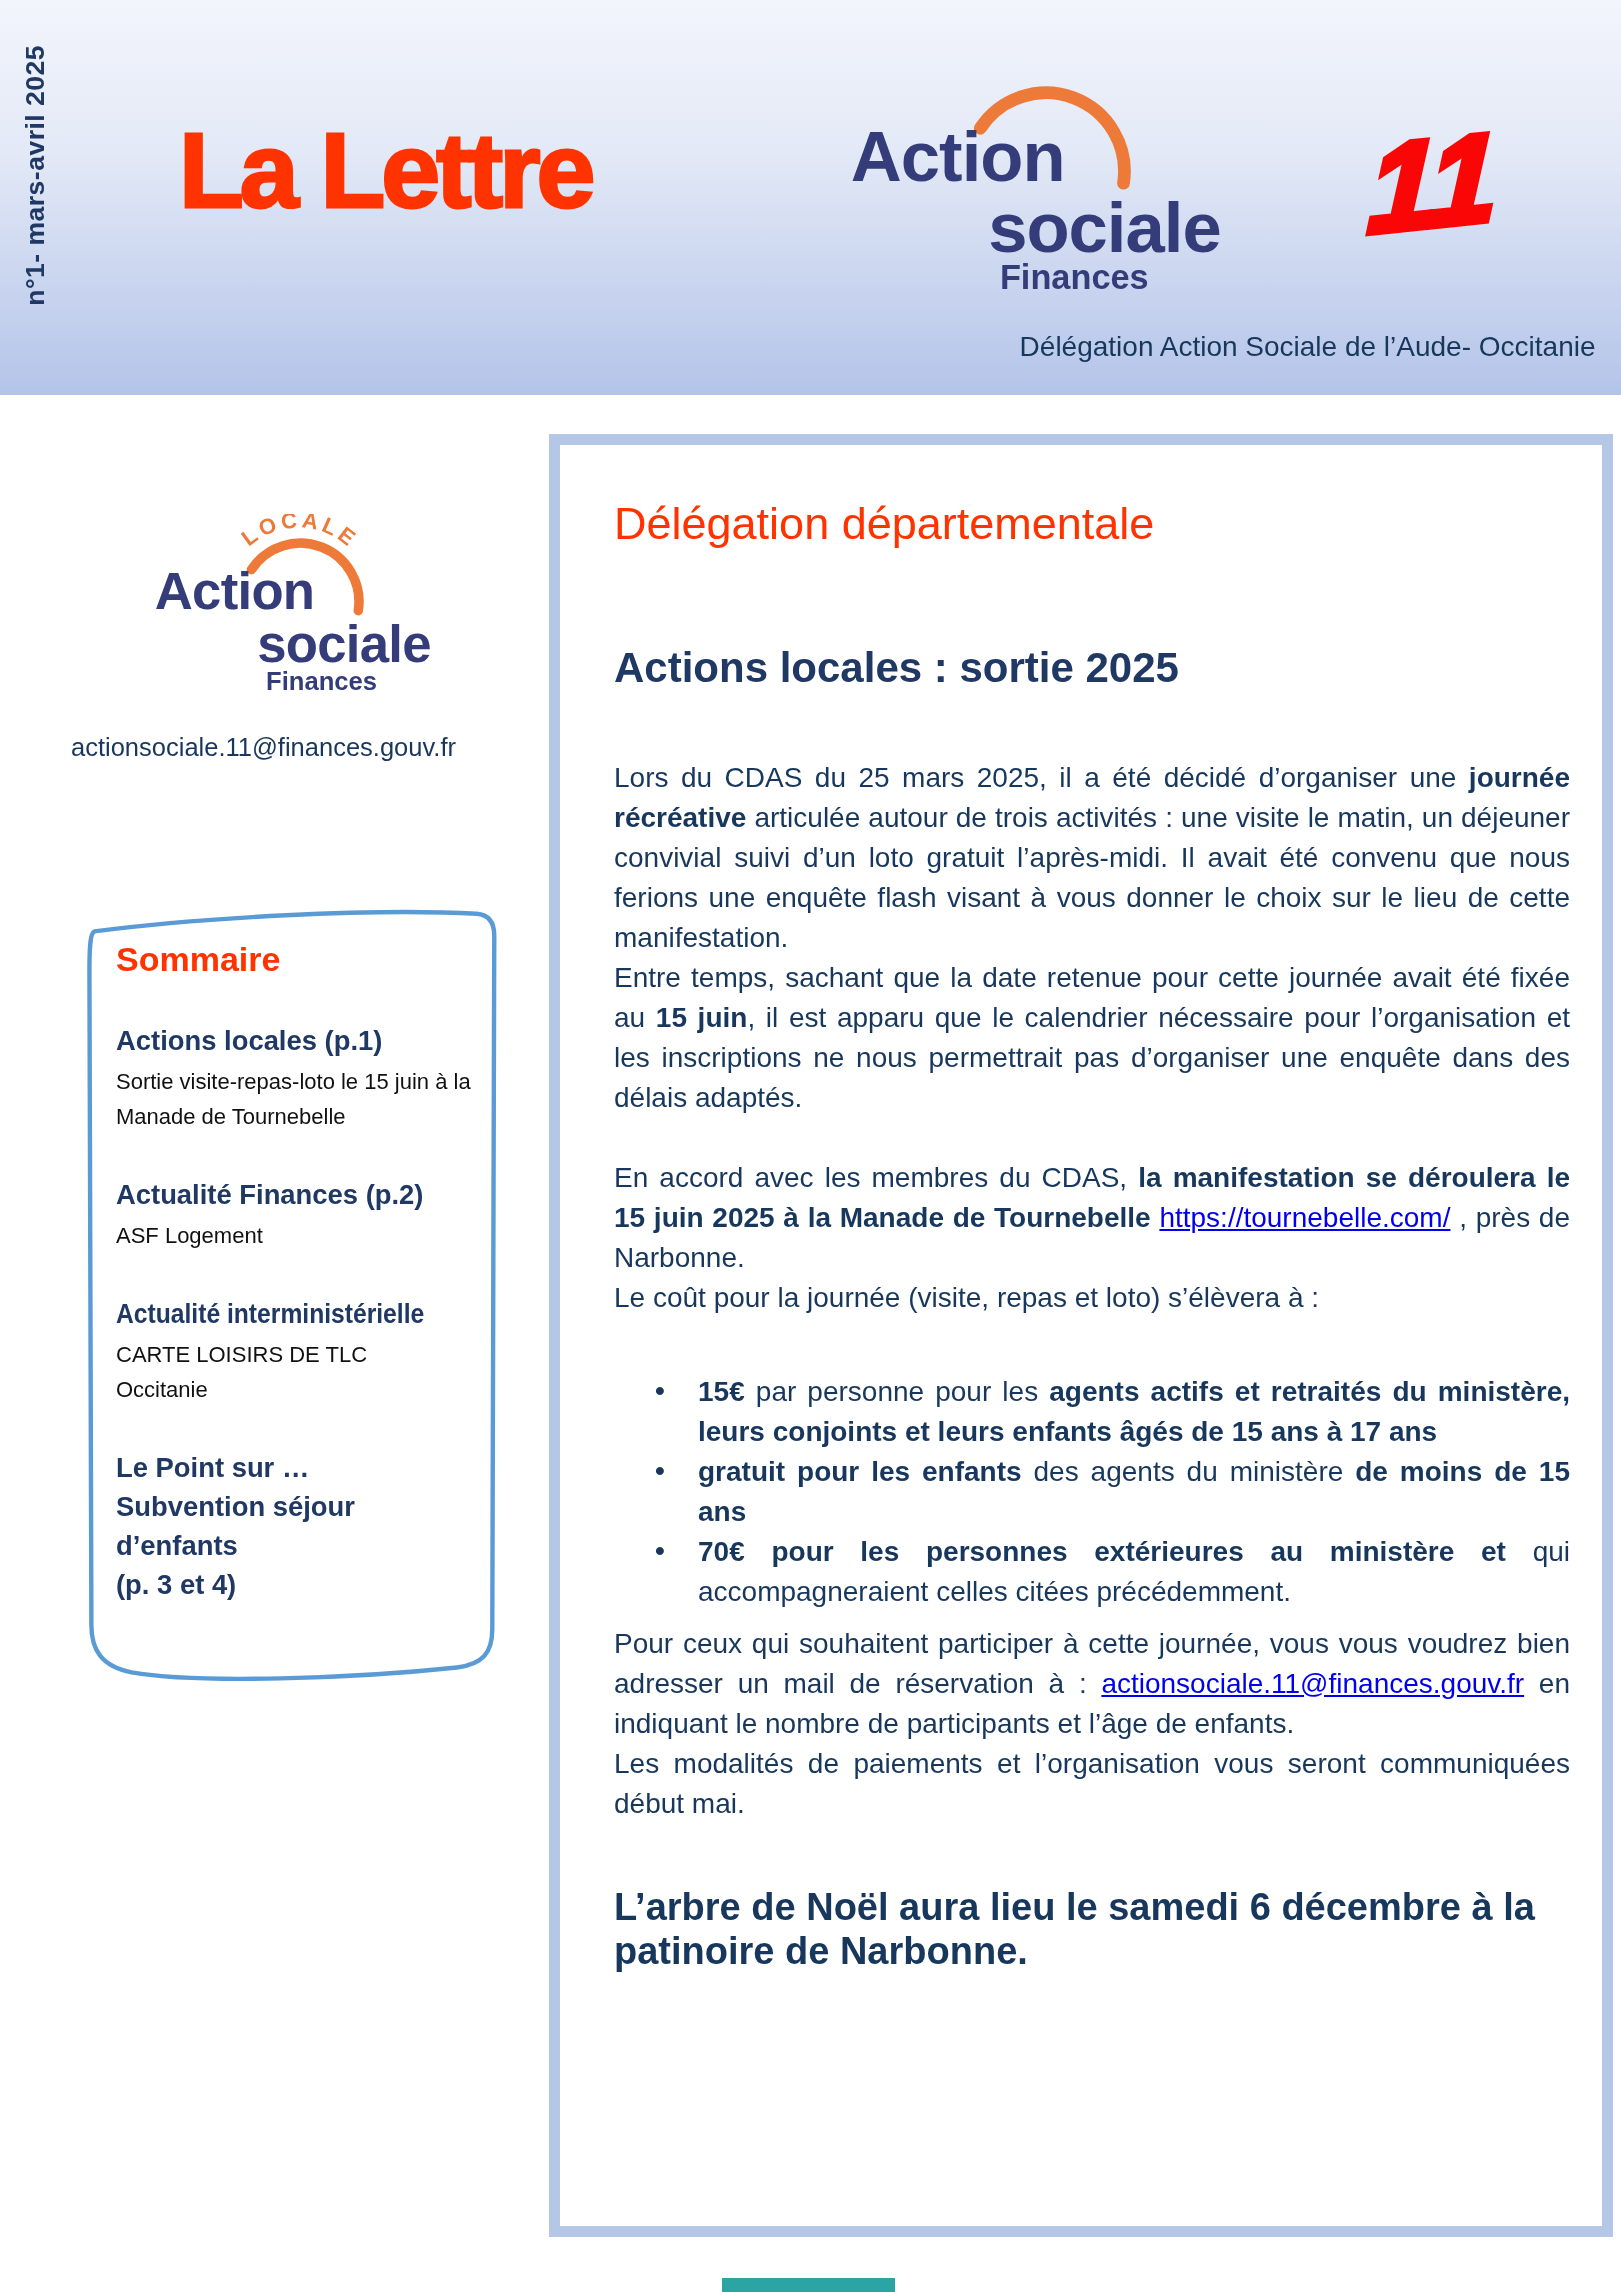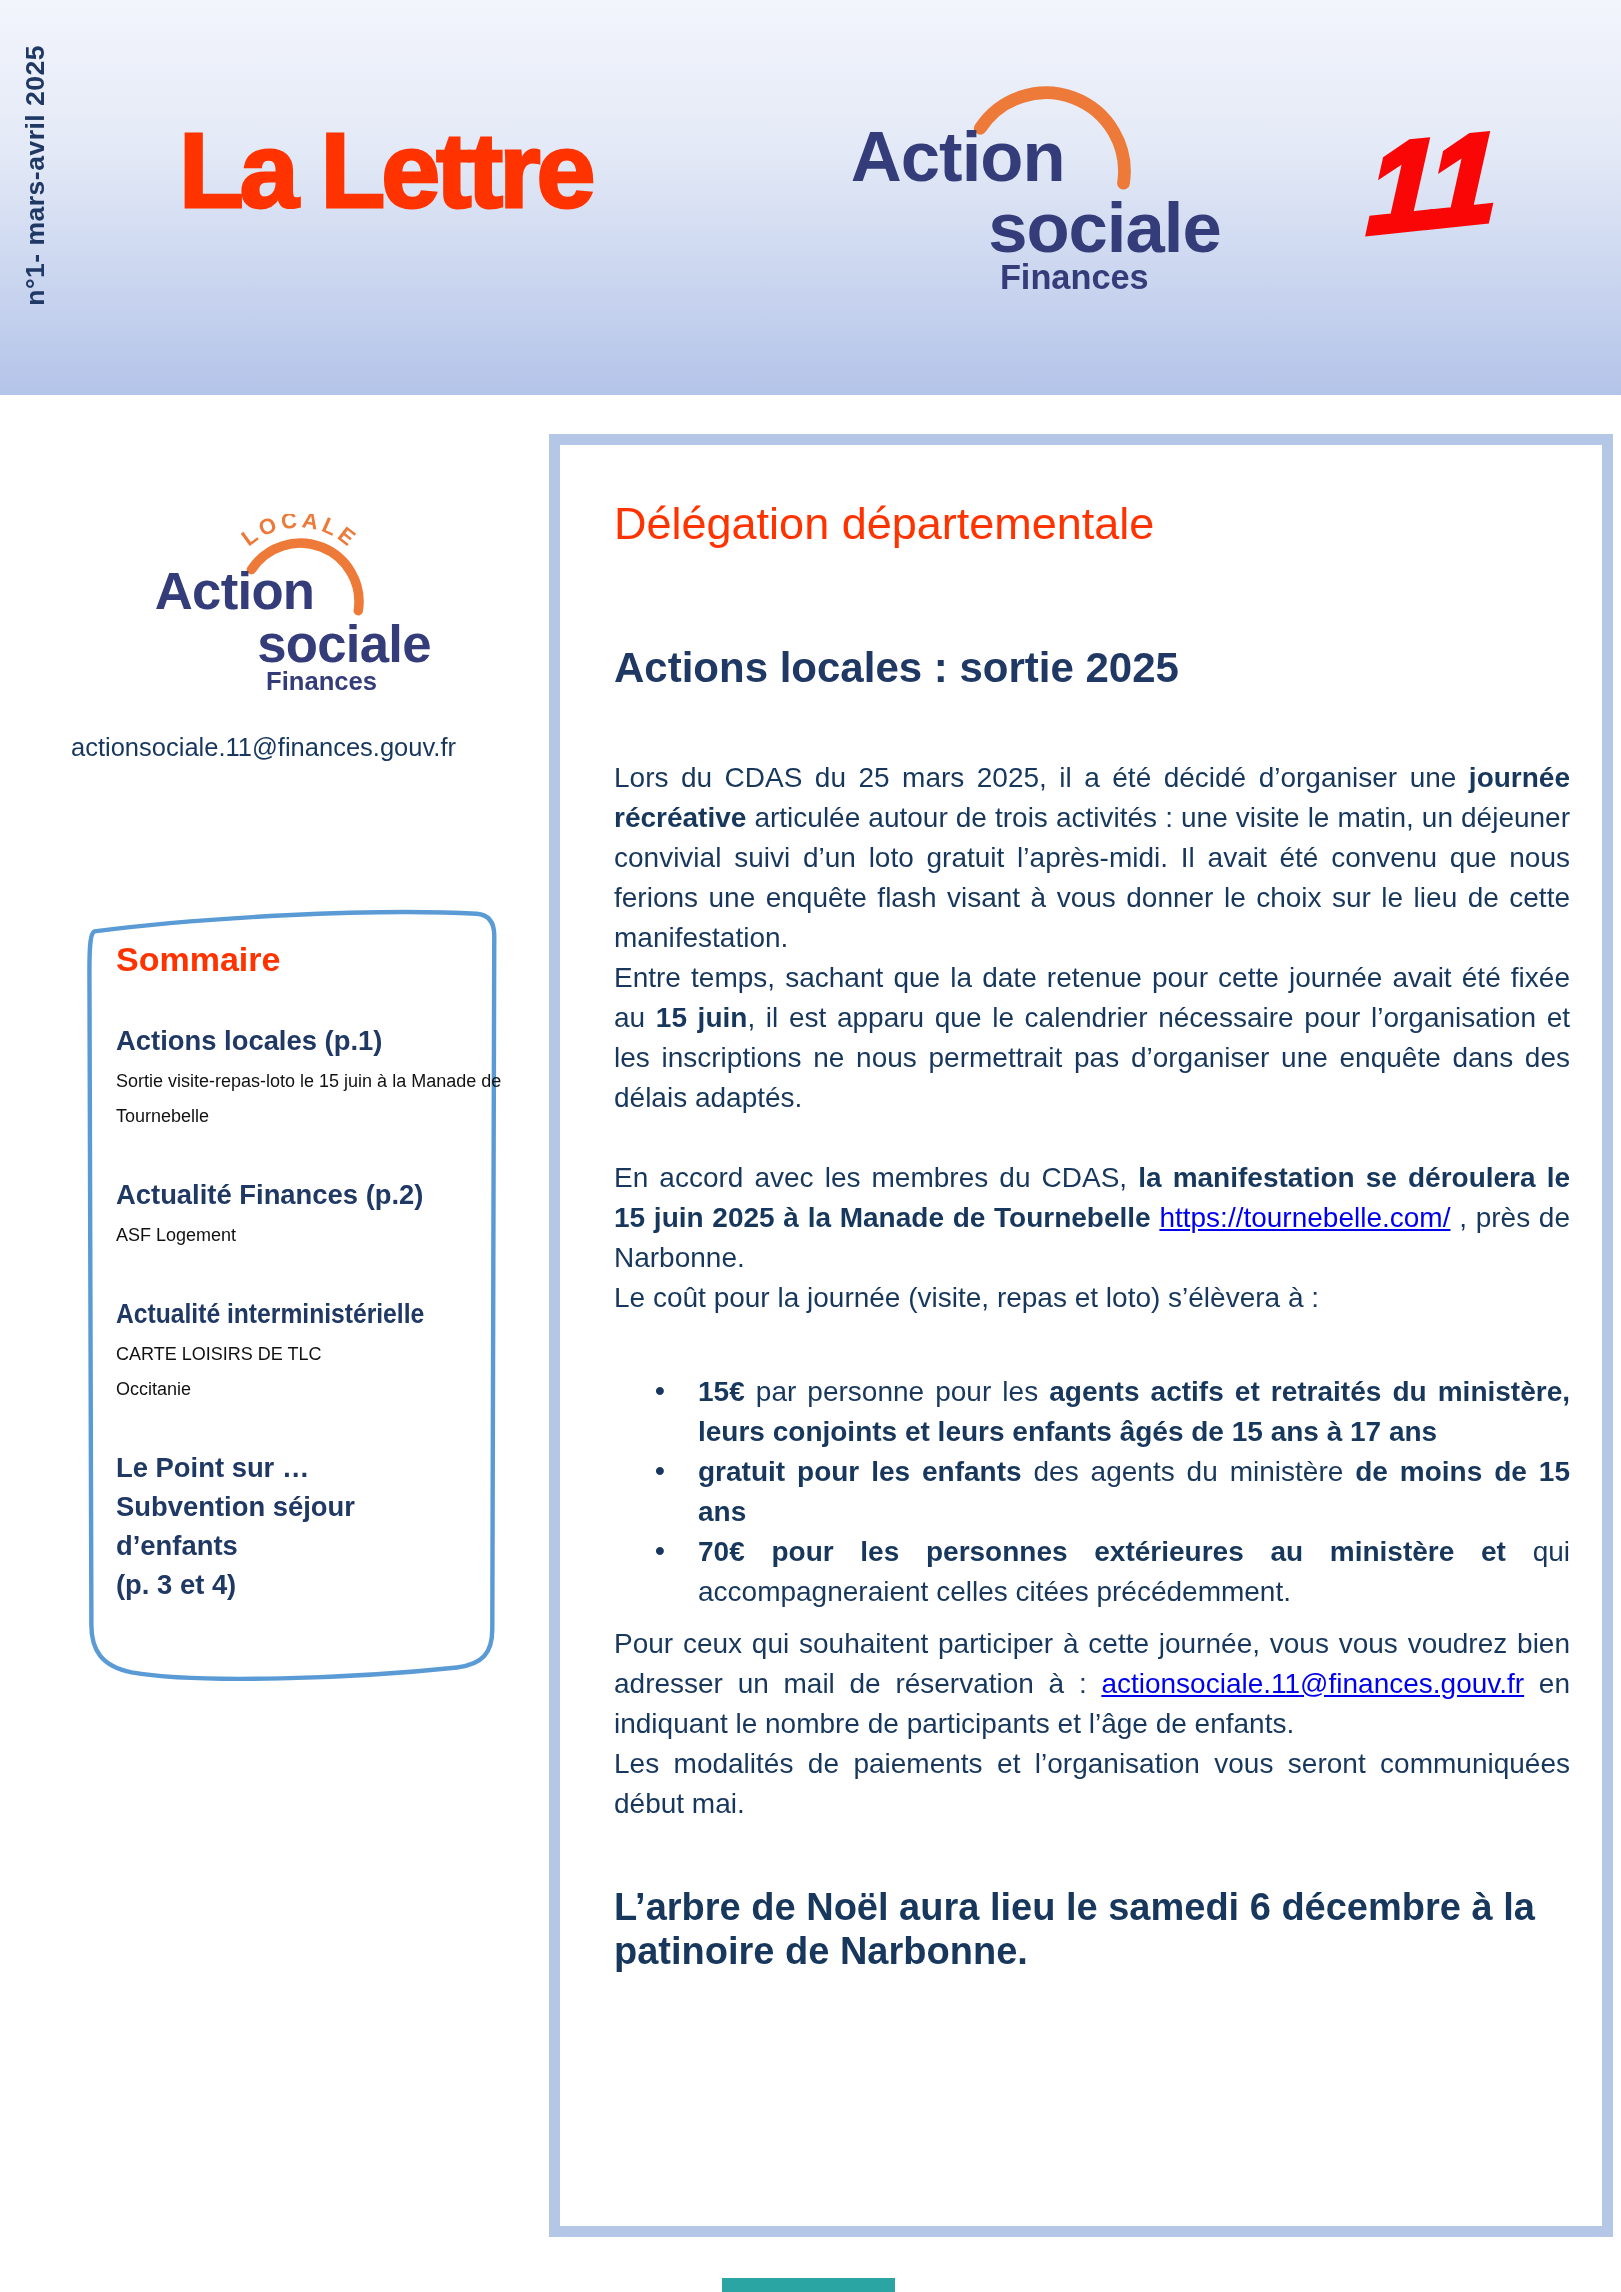--- a/index.html
+++ b/index.html
@@ -52,21 +52,21 @@
   .sommaire-box { position:absolute; left:61px; top:902px; width:446px; height:789px; }
   .sommaire-border { position:absolute; left:0; top:0; width:446px; height:789px; }
   .sommaire-border path { fill:none; stroke:var(--sommaire-border); stroke-width:4.5; stroke-linejoin:round; }
   .sommaire-content { position:absolute; left:55px; top:37px; width:387px; }
   .sommaire-title { font-size:34px; font-weight:bold; color:var(--accent-orange); margin:0; line-height:41px; }
   .som-section { margin-top:41px; }
   .som-heading {
     font-size:27.4px; font-weight:bold; color:var(--heading-navy);
     line-height:39px; white-space:pre-line; margin:0 0 3.9px 0;
   }
-  .som-body { font-size:18px; color:#111111; line-height:35px; white-space:pre-line; margin:0; }
+  .som-body { font-size:22px; color:#111111; line-height:35px; white-space:pre-line; margin:0; }
   .som-section.s2 .som-heading { display:inline-block; transform:scaleX(.9); transform-origin:left top; white-space:nowrap; }
 
   
   .main-panel {
     position:absolute; left:549px; top:434px; width:1064px; height:1803px;
     box-sizing:border-box; border:11.8px solid var(--border-blue); background:#fff;
     padding:39px 32px 0 54px;
   }
   .main-title { font-size:45px; font-weight:normal; color:var(--accent-orange); margin:13.7px 0 0 0; line-height:52px; }
   .section-title { font-size:42px; font-weight:bold; color:var(--heading-navy); margin:98px 0 0 0; line-height:39px; }
@@ -102,20 +102,21 @@
     <div class="newsletter-title">La Lettre</div>
 
     <svg class="logo header-logo" width="461" height="221" viewBox="0 0 470 225" aria-hidden="true">
       <path class="arc" d="M 142 46 A 80 80 0 0 1 288 102"></path>
       <text class="ln1" x="10" y="100">Action</text>
       <text class="ln2" x="150" y="172">sociale</text>
       <text class="ln3" x="162" y="210">Finances</text>
     </svg>
 
     <div class="issue-number">11</div>
+    <div class="header-subtitle">Délégation Action Sociale de l’Aude- Occitanie</div>
   </div>
 
   <div class="sidebar">
 
     <svg class="logo sidebar-logo" width="345" height="183" viewBox="0 0 470 250" aria-hidden="true">
       <path id="locArc" d="M 124 62 A 100 100 0 0 1 306 110" fill="none"></path>
       <text class="locale">
         <textPath href="#locArc" startOffset="22">LOCALE</textPath>
       </text>
       <g transform="translate(0,30)">

